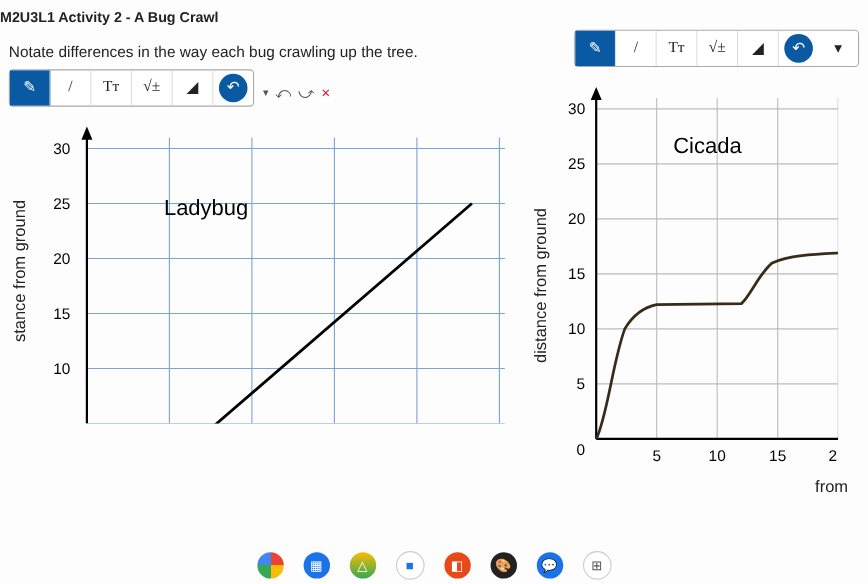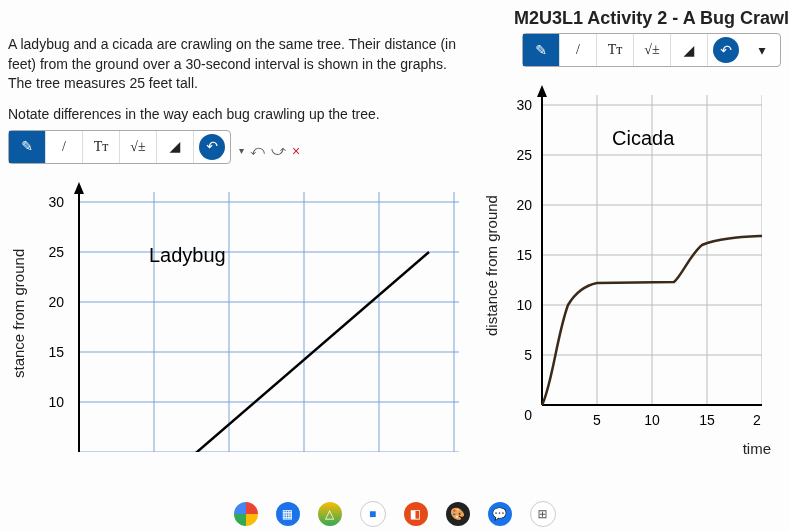--- a/index.html
+++ b/index.html
@@ -1,16 +1,16 @@
 <!DOCTYPE html>
 <html><head>
 <meta charset="utf-8">
 <style>
 body{margin:0;font-family:Arial,sans-serif;font-size:14px;color:#222;background:#fdfdfd;width:789px;height:531px;overflow:hidden;position:relative}
-.title{text-align:right;font-weight:bold;font-size:18px;padding:8px 0 6px}
+.title{text-align:left;font-weight:bold;font-size:13px;padding:8px 0 6px}
 .content{display:flex;padding:0 8px}
 .left{flex:1;padding-right:8px}
 .right{width:300px;position:relative}
 .desc{line-height:1.4;margin-bottom:12px}
 .prompt{margin:10px 0 8px}
 .toolbar{display:flex;align-items:center;gap:0;border:1px solid #aaa;border-radius:4px;background:#fff;width:fit-content;margin-bottom:8px}
 .toolbar .tb{width:36px;height:32px;display:flex;align-items:center;justify-content:center;border-right:1px solid #ddd;font-family:serif;font-size:14px}
 .toolbar .tb:last-child{border-right:none}
 .toolbar .tb.active{background:#0a5aa3;color:#fff}
 .toolbar .tb.undo{background:#0a5aa3;color:#fff;border-radius:50%;width:26px;height:26px;margin:3px}
@@ -29,21 +29,20 @@
 .xlab-r{text-align:right;padding-right:10px;font-size:15px;margin-top:2px}
 .carat{font-size:10px}
 </style>
 </head>
 <body>
 
 <div class="title">M2U3L1 Activity 2 - A Bug Crawl</div>
 
 <div class="content">
   <div class="left">
-    <div class="desc">A ladybug and a cicada are crawling on the same tree. Their distance (in feet) from the ground over a 30-second interval is shown in the graphs. The tree measures 25 feet tall.</div>
     <div class="prompt">Notate differences in the way each bug crawling up the tree.</div>
 
     <div style="display:flex;align-items:center">
       <div class="toolbar">
         <div class="tb active">
             <span>✎</span>
           </div>
         <div class="tb">
             <span>/</span>
           </div>
@@ -147,21 +146,21 @@
           <text x="30" y="235" text-anchor="end" font-size="14">10</text>
           <text x="30" y="285" text-anchor="end" font-size="14">5</text>
           <text x="30" y="345" text-anchor="end" font-size="14">0</text>
           <text x="95" y="350" text-anchor="middle" font-size="14">5</text>
           <text x="150" y="350" text-anchor="middle" font-size="14">10</text>
           <text x="205" y="350" text-anchor="middle" font-size="14">15</text>
           <text x="255" y="350" text-anchor="middle" font-size="14">2</text>
           <text x="110" y="70" font-size="20" font-weight="500">Cicada</text>
           <path d="M40,330 C50,310 55,260 66,230 C75,215 85,210 95,208 L172,207 C180,200 188,180 200,170 C215,163 240,162 260,161" stroke="#3a2a1a" stroke-width="2.5" fill="none"></path>
         </svg>
-        <div class="xlab-r">time</div>
+        <div class="xlab-r">from</div>
       </div>
     </div>
   </div>
 </div>
 
 <div class="footer-icons">
   <div class="fi" style="background:conic-gradient(#ea4335 0 25%,#fbbc05 0 50%,#34a853 0 75%,#4285f4 0)"></div>
   <div class="fi" style="background:#1a73e8">▦</div>
   <div class="fi" style="background:linear-gradient(#fbbc05,#34a853)">△</div>
   <div class="fi" style="background:#fff;border:1px solid #ccc;color:#1a73e8">■</div>

